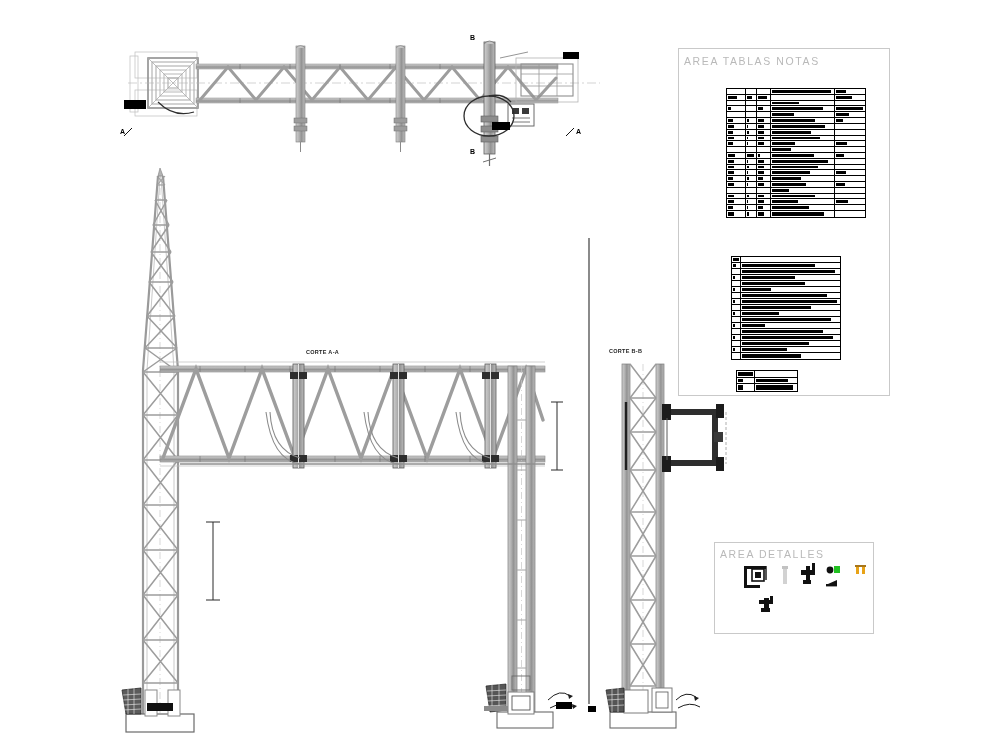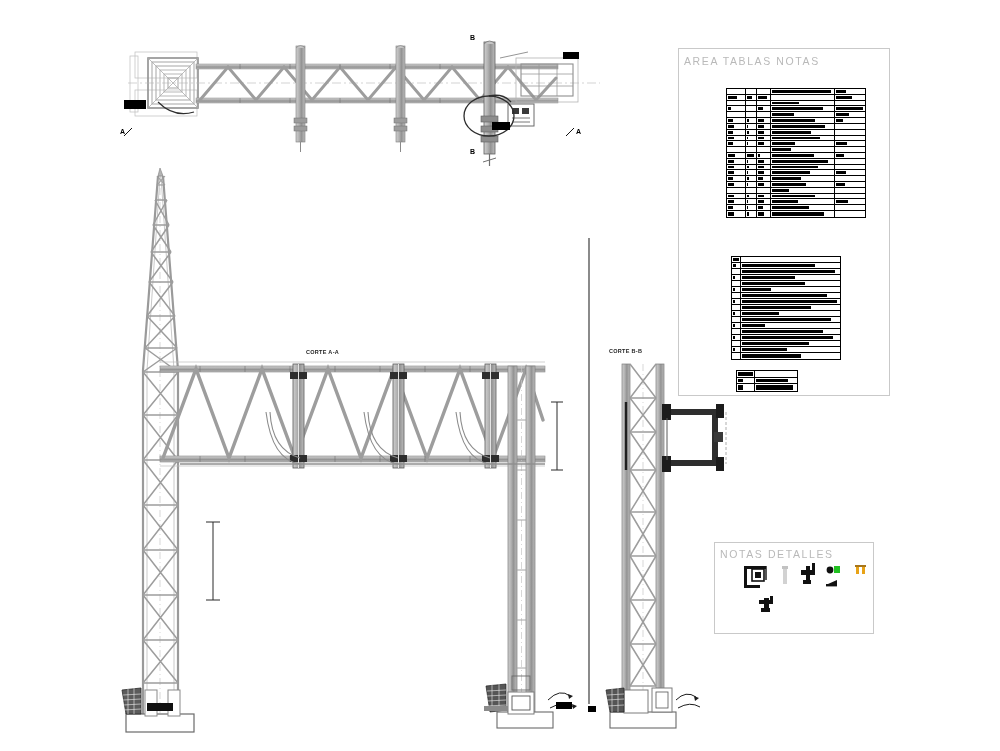--- a/index.html
+++ b/index.html
@@ -863,21 +863,21 @@
           <span class="ink" style="width: calc(40% - 2px);"></span>
         </div>
         <div class="tcell" style="width: 70%;">
           <span class="ink" style="width: calc(92% - 2px);"></span>
         </div>
       </div>
     </div>
 
   <div class="panel" style="left:714px;top:542px;width:160px;height:92px;">
   </div>
-  <div class="panel-title" style="left:720px;top:548px;">NOTAS DETALLES</div>
+  <div class="panel-title" style="left:720px;top:548px;">AREA DETALLES</div>
 
   <svg class="layer" viewBox="0 0 1000 751">
     <g>
       <rect x="744" y="566" width="22" height="3" fill="#111"></rect>
       <rect x="744" y="566" width="3" height="22" fill="#111"></rect>
       <rect x="752" y="569" width="12" height="12" fill="none" stroke="#111" stroke-width="1.6"></rect>
       <rect x="755" y="572" width="6" height="6" fill="#111"></rect>
       <rect x="744" y="585" width="16" height="3" fill="#111"></rect>
       <line x1="766" y1="566" x2="766" y2="580" stroke="#111" stroke-width="1.4"></line>
     </g>

